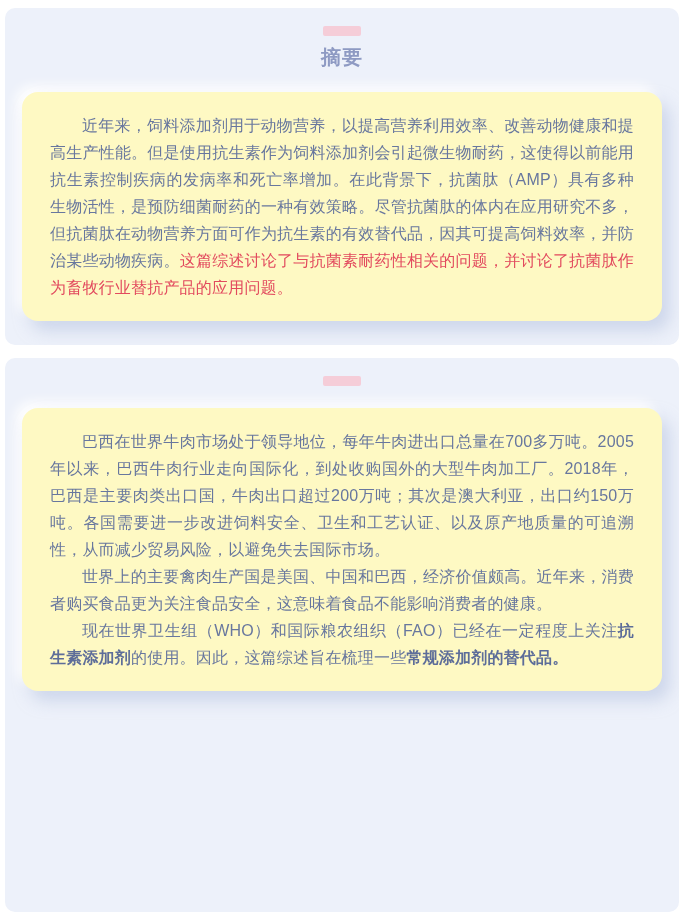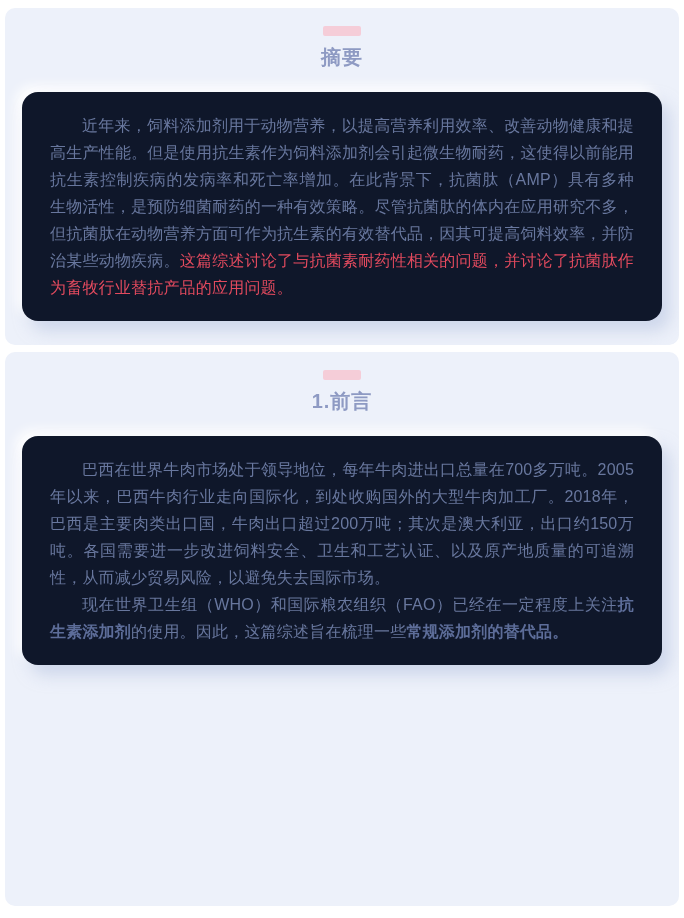--- a/index.html
+++ b/index.html
@@ -8,21 +8,21 @@
     background: #ffffff;
     font-family: "Liberation Sans", sans-serif;
   }
   .page {
     width: 684px;
     height: 918px;
     box-sizing: border-box;
     padding: 8px 5px 6px 5px;
     display: flex;
     flex-direction: column;
-    gap: 7px;
+    gap: 13px;
     background: #ffffff;
   }
   .section-card {
     background: #edf1fa;
     border-radius: 10px;
     box-sizing: border-box;
     padding: 18px 17px 24px 17px;
     overflow: hidden;
   }
   .section-card.abstract { height: 337px; }
@@ -38,21 +38,21 @@
     margin: 8px 0 0 0;
     text-align: center;
     font-size: 20px;
     line-height: 26px;
     font-weight: bold;
     color: #8e9ac3;
     letter-spacing: 1px;
   }
   .inner-card {
     margin-top: 22px;
-    background: #0f172a;
+    background: #fef9c3;
     border-radius: 16px;
     padding: 20px 28px;
     box-shadow: 8px 10px 16px rgba(176, 190, 222, 0.50),
                 -6px -6px 12px rgba(255, 255, 255, 1);
   }
   .para {
     margin: 0;
     text-indent: 2em;
     font-size: 16px;
     line-height: 27px;
@@ -74,22 +74,22 @@
     <h2 class="section-title">摘要</h2>
     <div class="inner-card">
       <div>
           <p class="para"><span class="run-normal">近年来，饲料添加剂用于动物营养，以提高营养利用效率、改善动物健康和提高生产性能。但是使用抗生素作为饲料添加剂会引起微生物耐药，这使得以前能用抗生素控制疾病的发病率和死亡率增加。在此背景下，抗菌肽（AMP）具有多种生物活性，是预防细菌耐药的一种有效策略。尽管抗菌肽的体内在应用研究不多，但抗菌肽在动物营养方面可作为抗生素的有效替代品，因其可提高饲料效率，并防治某些动物疾病。</span><span class="run-red">这篇综述讨论了与抗菌素耐药性相关的问题，并讨论了抗菌肽作为畜牧行业替抗产品的应用问题。</span></p>
         </div>
     </div>
   </section>
 
   <section class="section-card intro">
     <div class="accent-bar"></div>
-    <h2 class="section-title">1.前言</h2>
     <div class="inner-card">
       <div>
           <p class="para"><span class="run-normal">巴西在世界牛肉市场处于领导地位，每年牛肉进出口总量在700多万吨。2005年以来，巴西牛肉行业走向国际化，到处收购国外的大型牛肉加工厂。2018年，巴西是主要肉类出口国，牛肉出口超过200万吨；其次是澳大利亚，出口约150万吨。各国需要进一步改进饲料安全、卫生和工艺认证、以及原产地质量的可追溯性，从而减少贸易风险，以避免失去国际市场。</span></p>
+          <p class="para"><span class="run-normal">世界上的主要禽肉生产国是美国、中国和巴西，经济价值颇高。近年来，消费者购买食品更为关注食品安全，这意味着食品不能影响消费者的健康。</span></p>
           <p class="para"><span class="run-normal">现在世界卫生组（WHO）和国际粮农组织（FAO）已经在一定程度上关注</span><span class="run-bold">抗生素添加剂</span><span class="run-normal">的使用。因此，这篇综述旨在梳理一些</span><span class="run-bold">常规添加剂的替代品。</span></p>
         </div>
     </div>
   </section>
 
 </div>
 
 </body></html>

